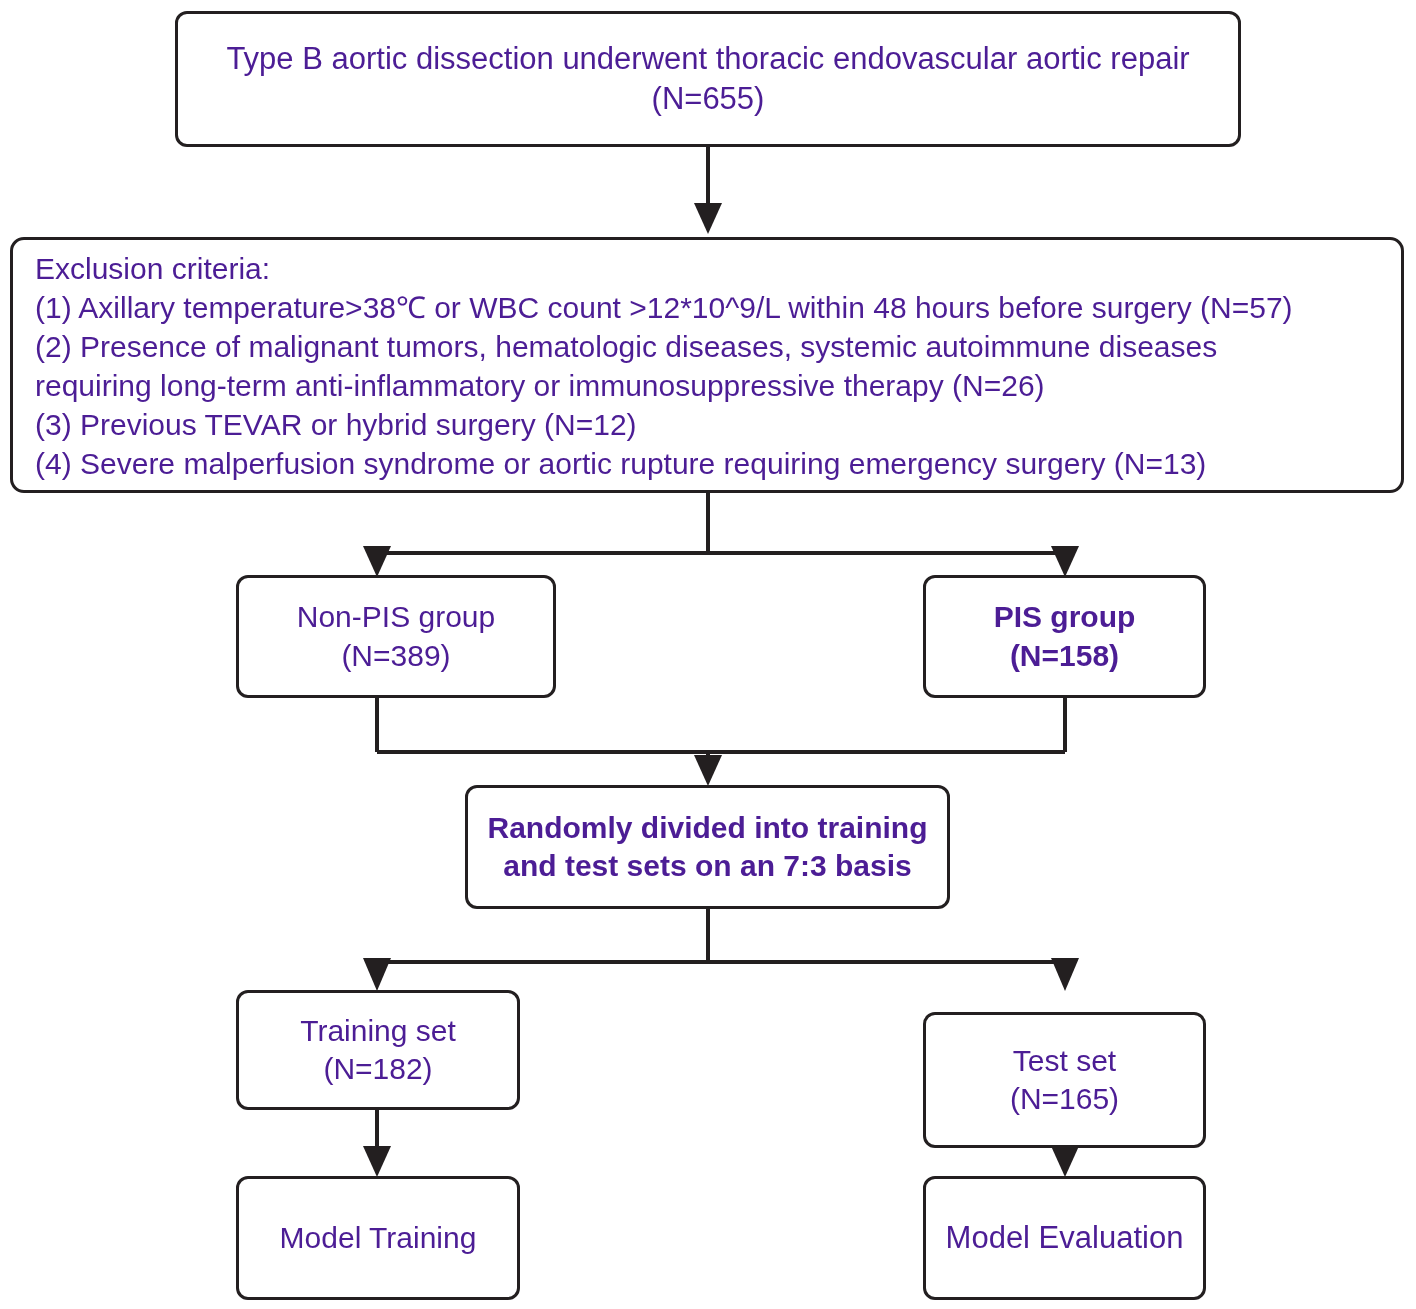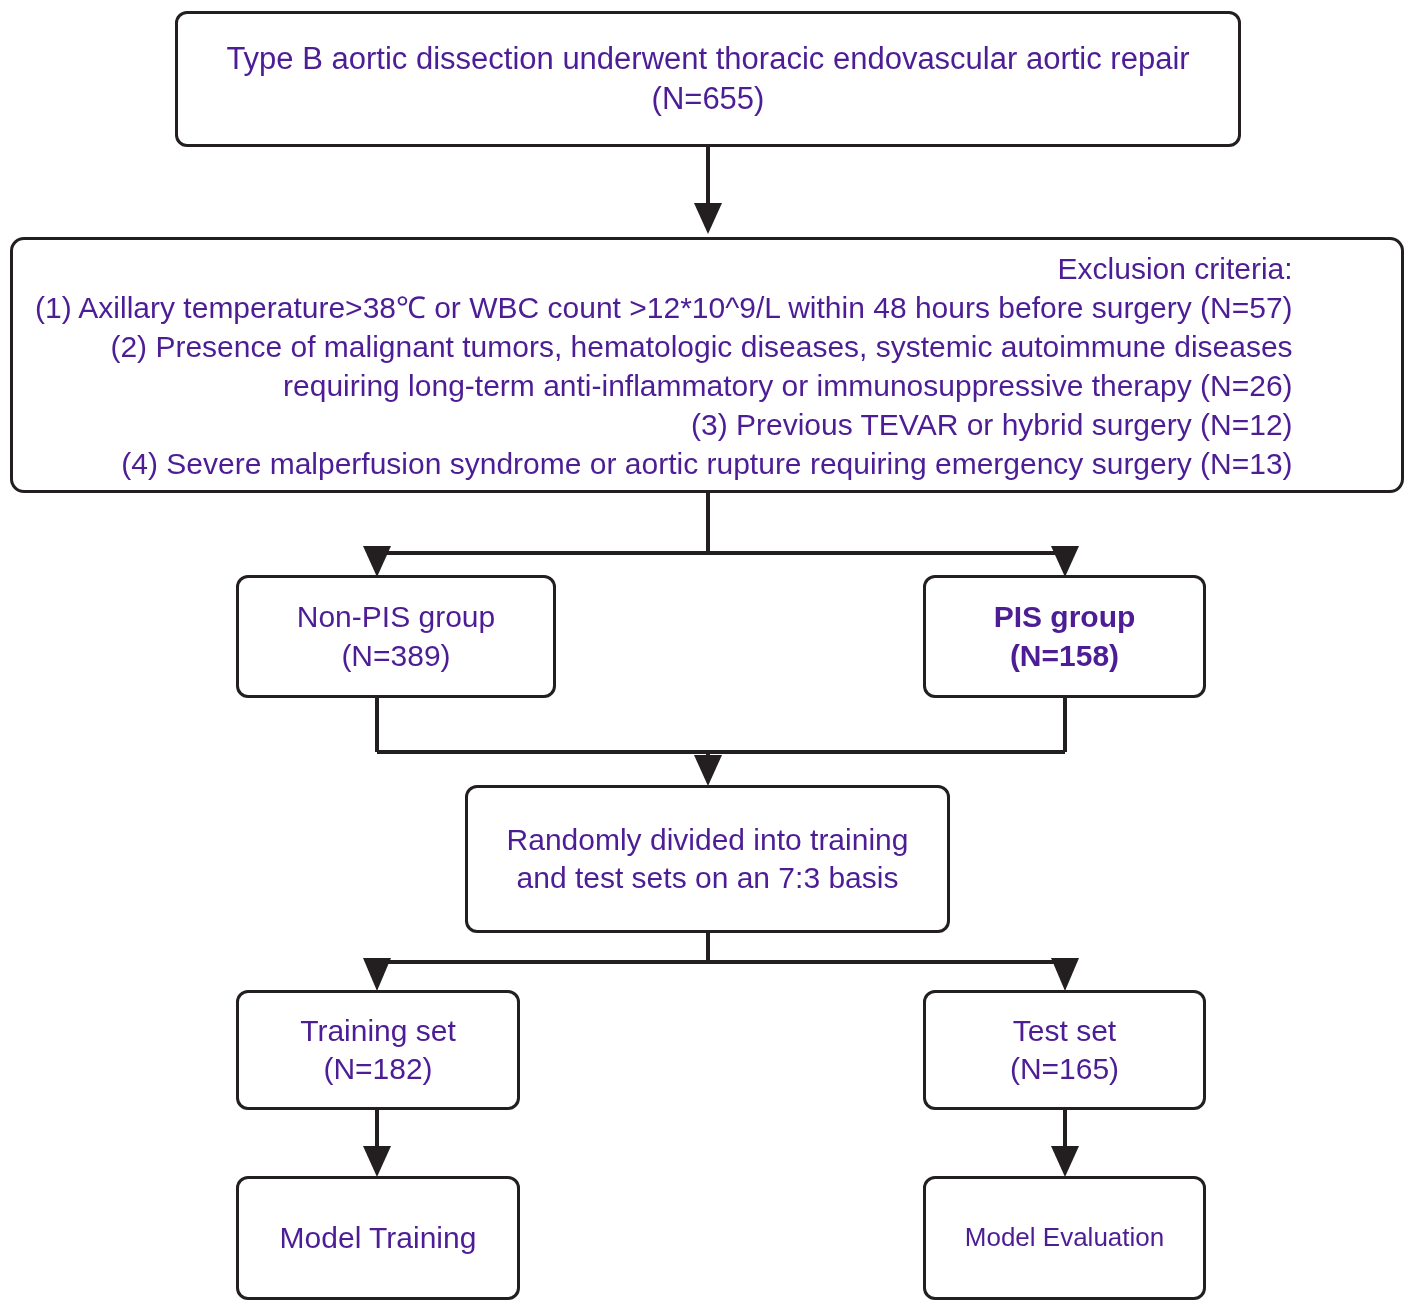--- a/index.html
+++ b/index.html
@@ -31,28 +31,28 @@
   }
   .node .txt {
     padding: 0 10px;
     white-space: pre-line;
   }
 
   
   #node-cohort      { left:175px;  top:11px;   width:1066px; height:136px; font-size:31px; }
   #node-exclusion   { left:10px;   top:237px;  width:1394px; height:256px; font-size:30px;
                       justify-content:flex-start; align-items:flex-start; border-radius:14px; }
-  #node-exclusion .txt { padding: 9px 0 0 22px; text-align:right; line-height:1.30; }
+  #node-exclusion .txt { padding: 9px 0 0 22px; text-align:left; line-height:1.30; }
   #node-nonpis      { left:236px;  top:575px;  width:320px;  height:123px; font-size:30px; }
   #node-pis         { left:923px;  top:575px;  width:283px;  height:123px; font-size:30px;font-weight:bold; }
-  #node-split       { left:465px;  top:785px;  width:485px;  height:148px; font-size:30px; }
+  #node-split       { left:465px;  top:785px;  width:485px;  height:124px; font-size:30px;font-weight:bold; }
   #node-train       { left:236px;  top:990px;  width:284px;  height:120px; font-size:30px; }
-  #node-test        { left:923px;  top:990px;  width:283px;  height:120px; font-size:30px; }
+  #node-test        { left:923px;  top:1012px;  width:283px;  height:136px; font-size:30px; }
   #node-modeltrain  { left:236px;  top:1176px; width:284px;  height:124px; font-size:30px; }
-  #node-modeleval   { left:923px;  top:1176px; width:283px;  height:124px; font-size:26px;align-items:center; }
+  #node-modeleval   { left:923px;  top:1176px; width:283px;  height:124px; font-size:31px;align-items:center; }
 
   
   #connectors {
     position: absolute;
     left: 0; top: 0;
     width: 1416px;
     height: 1309px;
     z-index: 1;
     pointer-events: none;
   }

